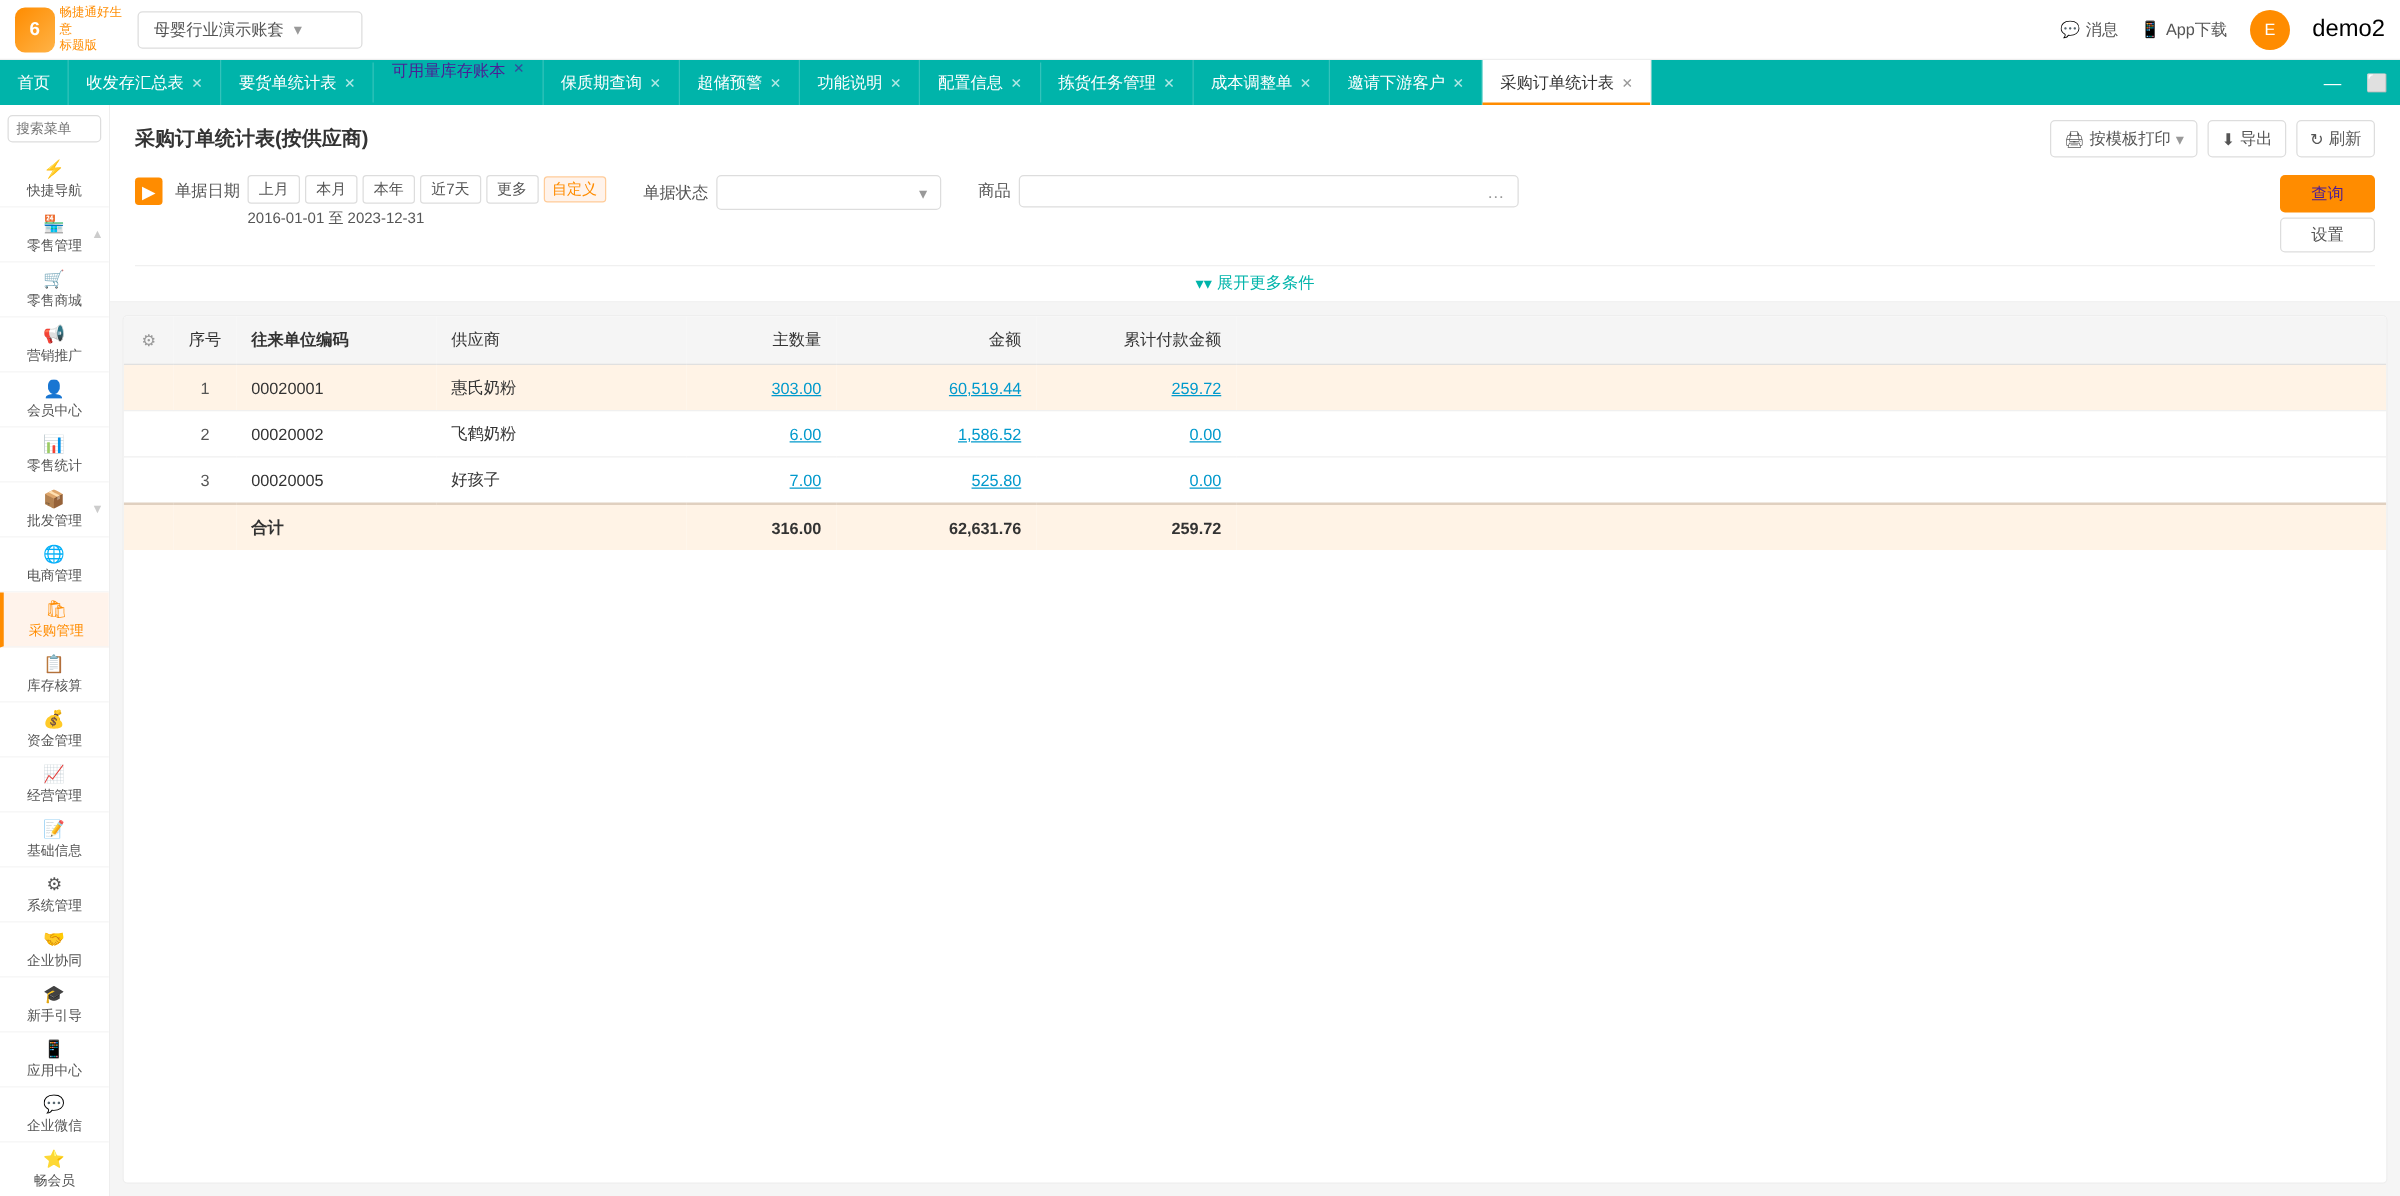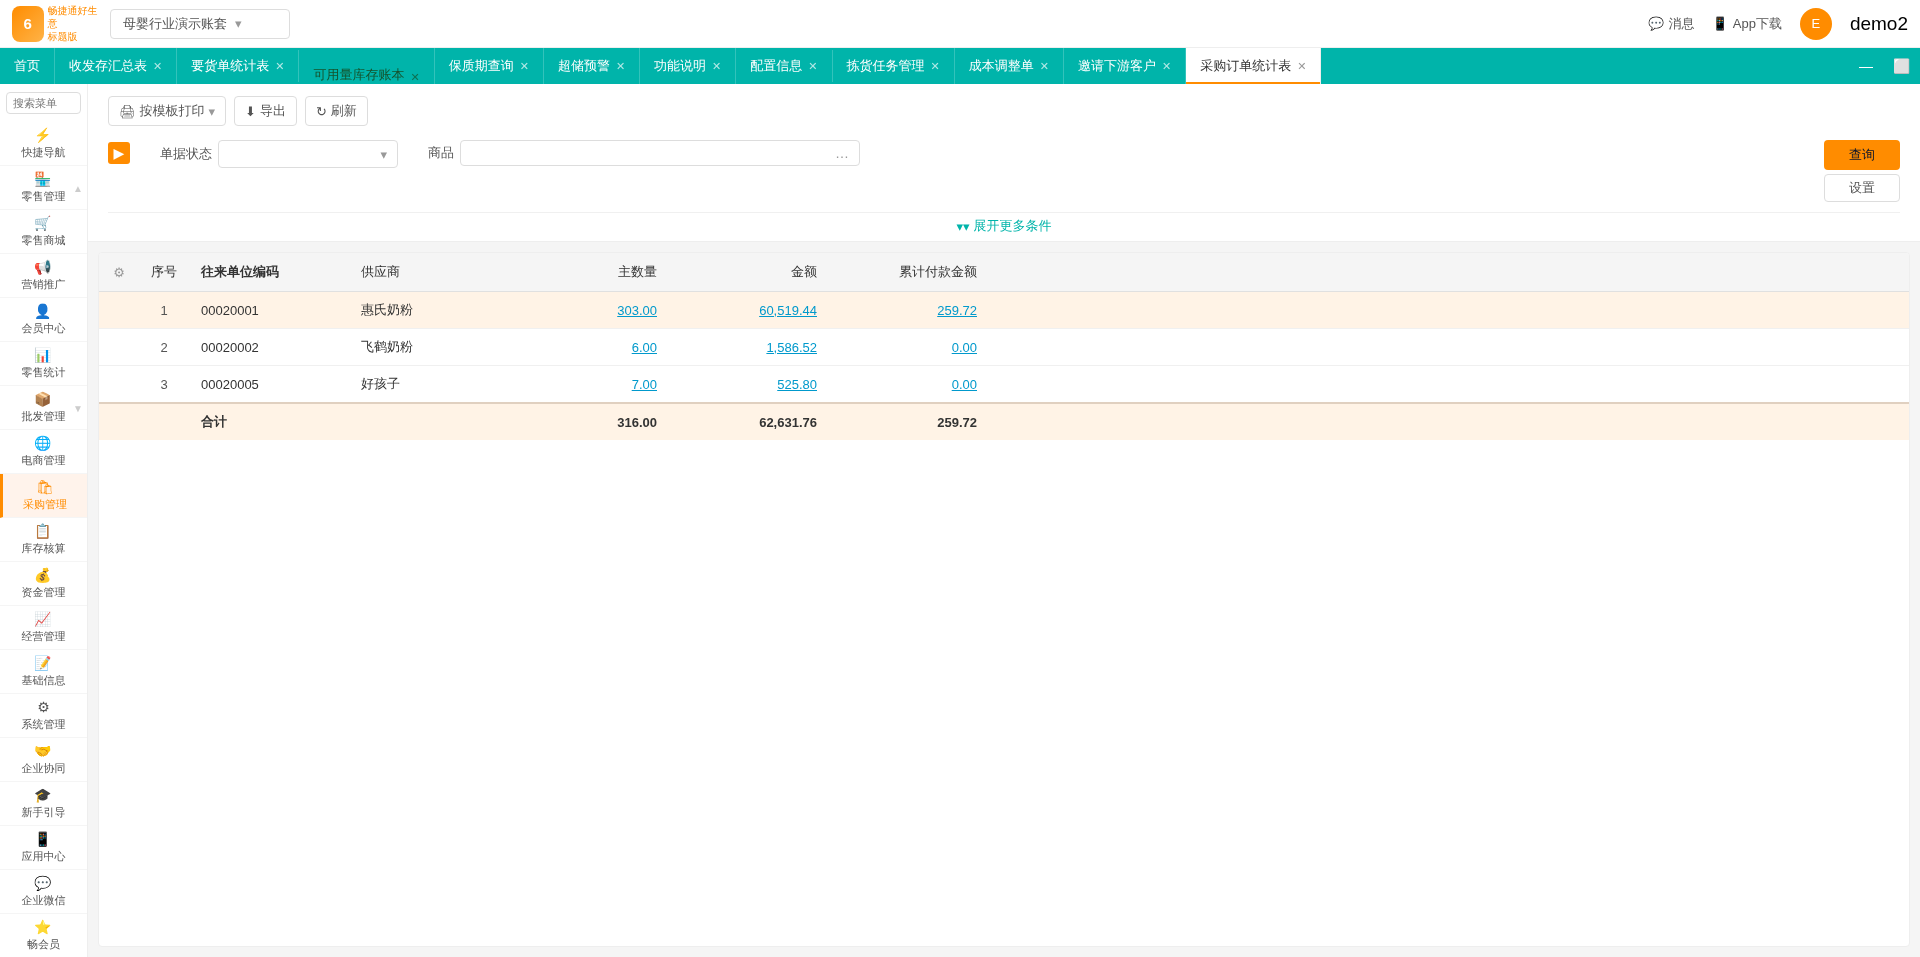--- a/index.html
+++ b/index.html
@@ -41,21 +41,21 @@
     <span>首页</span>
   </div>
   <div style="display:flex;align-items:center;height:36px;padding:0 14px;color:#fff;font-size:13px;cursor:pointer;border-right:1px solid rgba(255,255,255,0.2);white-space:nowrap;">
     <span>收发存汇总表</span>
     <span style="margin-left:6px;opacity:0.7;font-size:11px;">✕</span>
   </div>
   <div style="display:flex;align-items:center;height:32px;padding:0 14px;color:#fff;font-size:13px;cursor:pointer;border-right:1px solid rgba(255,255,255,0.2);white-space:nowrap;">
     <span>要货单统计表</span>
     <span style="margin-left:6px;opacity:0.7;font-size:11px;">✕</span>
   </div>
-  <div style="display:flex;align-items:flex-end;height:36px;padding:0 14px;color:#14532d;font-size:13px;cursor:pointer;border-right:1px solid rgba(255,255,255,0.2);white-space:nowrap;">
+  <div style="display:flex;align-items:flex-start;height:36px;padding:0 14px;color:#4c1d95;font-size:13px;cursor:pointer;border-right:1px solid rgba(255,255,255,0.2);white-space:nowrap;">
     <span>可用量库存账本</span>
     <span style="margin-left:6px;opacity:0.7;font-size:11px;">✕</span>
   </div>
   <div style="display:flex;align-items:center;height:36px;padding:0 14px;color:#fff;font-size:13px;cursor:pointer;border-right:1px solid rgba(255,255,255,0.2);white-space:nowrap;">
     <span>保质期查询</span>
     <span style="margin-left:6px;opacity:0.7;font-size:11px;">✕</span>
   </div>
   <div style="display:flex;align-items:center;height:36px;padding:0 14px;color:#fff;font-size:13px;cursor:pointer;border-right:1px solid rgba(255,255,255,0.2);white-space:nowrap;">
     <span>超储预警</span>
     <span style="margin-left:6px;opacity:0.7;font-size:11px;">✕</span>
@@ -191,20 +191,21 @@
     <div style="display:flex;flex-direction:column;align-items:center;justify-content:center;padding:10px 4px;cursor:pointer;color:#555;font-size:11px;border-bottom:1px solid #f5f5f5;min-height:44px;">
       <span style="font-size:14px;margin-bottom:2px;">⭐</span>
       <span>畅会员</span>
     </div>
   </div>
 
   <div style="flex:1;display:flex;flex-direction:column;overflow:hidden;background:#f5f5f5;">
 
     <div style="background:#fff;padding:12px 20px 0 20px;border-bottom:1px solid #eee;">
       <div style="display:flex;align-items:center;margin-bottom:8px;">
+        <h2 style="font-size:16px;font-weight:bold;color:#333;flex:1;">采购订单统计表(按供应商)</h2>
 
         <div style="display:flex;align-items:center;gap:8px;">
           <button style="display:flex;align-items:center;gap:4px;border:1px solid #ddd;background:#fff;border-radius:4px;padding:5px 10px;color:#555;cursor:pointer;font-size:13px;">
             <span>🖨</span>
             <span>按模板打印</span>
             <span style="color:#999;">▾</span>
           </button>
           <button style="display:flex;align-items:center;gap:4px;border:1px solid #ddd;background:#fff;border-radius:4px;padding:5px 10px;color:#555;cursor:pointer;font-size:13px;">
             <span>⬇</span>
             <span>导出</span>
@@ -212,39 +213,53 @@
           <button style="display:flex;align-items:center;gap:4px;border:1px solid #ddd;background:#fff;border-radius:4px;padding:5px 10px;color:#555;cursor:pointer;font-size:13px;">
             <span>↻</span>
             <span>刷新</span>
           </button>
         </div>
       </div>
 
       <div style="display:flex;align-items:flex-start;gap:10px;padding:6px 0;flex-wrap:wrap;">
         <div style="background:#ff8c00;color:#fff;border-radius:3px;width:22px;height:22px;display:inline-flex;align-items:center;justify-content:center;cursor:pointer;font-size:14px;margin-top:2px;flex-shrink:0;">▶</div>
 
+        <div style="display:flex;align-items:flex-start;gap:6px;">
+          <span style="color:#555;font-size:13px;white-space:nowrap;padding-top:4px;">单据日期</span>
+          <div style="display:flex;flex-direction:column;gap:3px;">
+            <div style="display:flex;gap:4px;align-items:center;">
+              <button style="padding:2px 8px;border:1px solid #ddd;border-radius:3px;background:#fff;color:#555;font-size:12px;cursor:pointer;">上月</button>
+              <button style="padding:2px 8px;border:1px solid #ddd;border-radius:3px;background:#fff;color:#555;font-size:12px;cursor:pointer;">本月</button>
+              <button style="padding:2px 8px;border:1px solid #ddd;border-radius:3px;background:#fff;color:#555;font-size:12px;cursor:pointer;">本年</button>
+              <button style="padding:2px 8px;border:1px solid #ddd;border-radius:3px;background:#fff;color:#555;font-size:12px;cursor:pointer;">近7天</button>
+              <button style="padding:2px 8px;border:1px solid #ddd;border-radius:3px;background:#fff;color:#555;font-size:12px;cursor:pointer;">更多</button>
+              <span style="background:#fff3eb;color:#ff8c00;border:1px solid #ffcc99;border-radius:3px;padding:1px 6px;font-size:12px;">自定义</span>
+            </div>
+            <span style="font-size:12px;color:#555;">2016-01-01 至 2023-12-31</span>
+          </div>
+        </div>
 
         <div style="display:flex;align-items:center;gap:6px;margin-left:20px;">
           <span style="color:#555;font-size:13px;white-space:nowrap;">单据状态</span>
           <div style="display:flex;align-items:center;border:1px solid #ddd;border-radius:4px;background:#fff;padding:4px 10px;min-width:180px;cursor:pointer;">
             <span style="flex:1;color:#999;font-size:13px;min-height:18px;display:block;"></span>
             <span style="color:#999;">▾</span>
           </div>
         </div>
 
         <div style="display:flex;align-items:center;gap:6px;margin-left:20px;flex:1;">
           <span style="color:#555;font-size:13px;white-space:nowrap;">商品</span>
           <div style="display:flex;align-items:center;border:1px solid #ddd;border-radius:4px;background:#fff;padding:4px 10px;flex:1;max-width:400px;">
             <input style="border: none; outline: none; flex: 1 1 0%; font-size: 13px; color: rgb(153, 153, 153); background: transparent;">
             <span style="color:#999;cursor:pointer;font-size:14px;">…</span>
           </div>
         </div>
 
         <div style="display:flex;flex-direction:column;gap:4px;margin-left:auto;">
-          <button style="background:#ff8c00;color:#0f172a;border:none;border-radius:4px;padding:6px 24px;font-size:13px;cursor:pointer;">
+          <button style="background:#ff8c00;color:#4c1d95;border:none;border-radius:4px;padding:6px 24px;font-size:13px;cursor:pointer;">
             <span>查询</span>
           </button>
           <button style="background:#fff;color:#555;border:1px solid #ddd;border-radius:4px;padding:4px 24px;font-size:13px;cursor:pointer;text-align:center;">
             <span>设置</span>
           </button>
         </div>
       </div>
 
       <div style="display:flex;justify-content:center;padding:4px 0 6px 0;border-top:1px solid #f0f0f0;margin-top:4px;">
         <div style="display:flex;align-items:center;gap:4px;color:#00b4aa;font-size:13px;cursor:pointer;">

